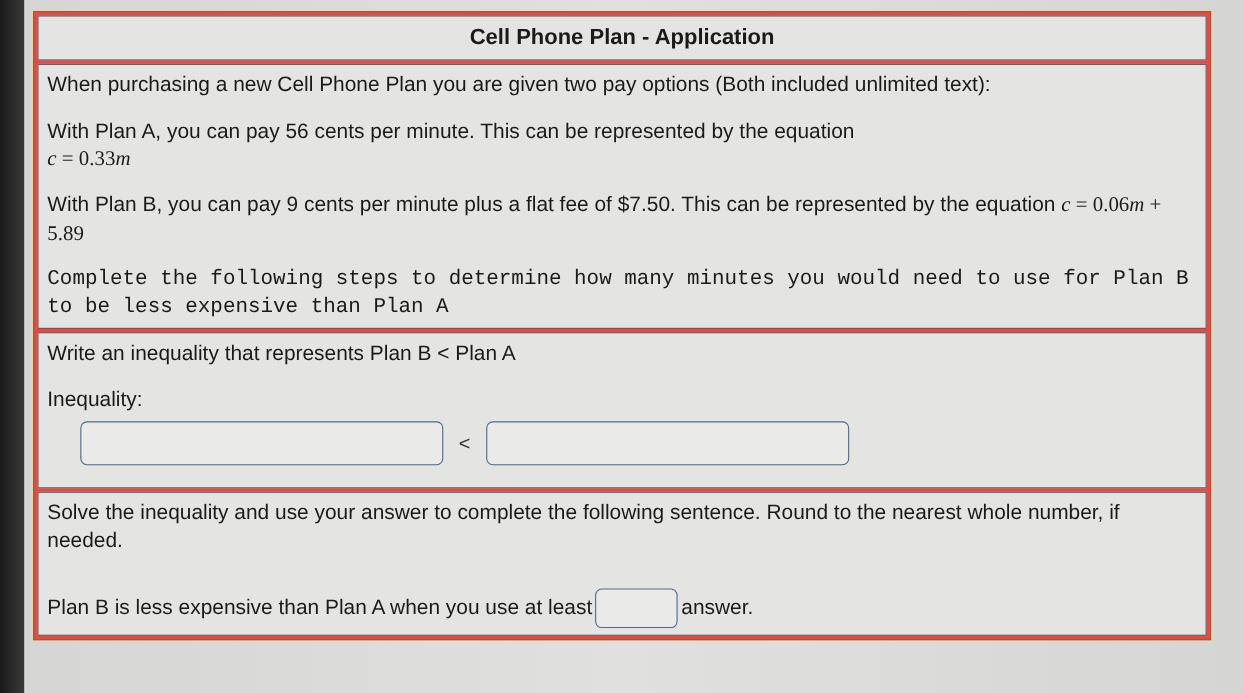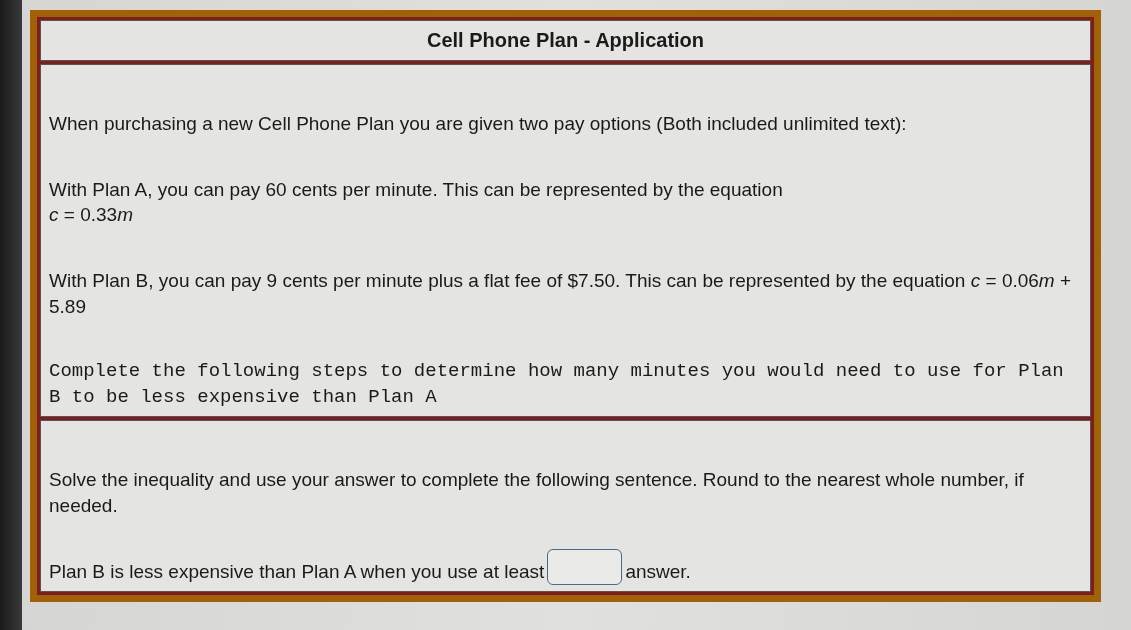--- a/index.html
+++ b/index.html
@@ -15,45 +15,45 @@
     .dark-edge {
       position: absolute;
       left: 0; top: 0; bottom: 0;
       width: 22px;
       background: linear-gradient(to right, #1a1a1a, #3a3a3a);
     }
     .outer-table {
       border-collapse: separate;
       border-spacing: 3px;
       width: 100%;
-      border: 7px solid #a16207;
-      background: #7f1d1d;
+      border: 1px solid #a16207;
+      background: #ef4444;
     }
     .outer-table td {
       border: 1px solid #555;
       padding: 6px 8px;
       background: #e4e4e2;
       vertical-align: top;
     }
     .title-cell {
       text-align: center;
       font-weight: bold;
       font-size: 20px;
       color: #1a1a1a;
       padding: 8px !important;
     }
     .body-text {
       font-size: 19px;
       color: #1a1a1a;
       line-height: 1.35;
     }
-    .para { margin-bottom: 16px; margin-top: 40px; }
+    .para { margin-bottom: 16px; }
     .para:last-child { margin-bottom: 0; font-family: Liberation Mono, monospace; }
     .math {
-      font-family: Liberation Sans, sans-serif;
+      font-family: Liberation Serif, serif;
       font-style: italic;
     }
     .math .n { font-style: normal; }
     .ineq-row {
       display: flex;
       align-items: center;
       gap: 14px;
       margin: 6px 0 14px 30px;
     }
     .text-input {
@@ -64,21 +64,21 @@
       background: #eaeae8;
       padding: 0 8px;
       font-size: 18px;
     }
     .sym {
       font-size: 18px;
       color: #333;
     }
     .answer-line {
       display: flex;
-      align-items: flex-end;
+      align-items: center;
       gap: 3px;
       flex-wrap: wrap;
       margin-top: 30px;
     }
     .small-input {
       height: 36px;
       width: 75px;
       border: 1px solid #4a6a8a;
       border-radius: 6px;
       background: #eaeae8;
@@ -94,32 +94,43 @@
   <tbody>
       <tr>
     <td class="title-cell">
       <span>Cell Phone Plan - Application</span>
     </td>
   </tr>
   <tr>
     <td class="body-text">
       <div class="para">When purchasing a new Cell Phone Plan you are given two pay options (Both included unlimited text):</div>
       <div class="para">
-        <span>With Plan A, you can pay 60 cents per minute. This can be represented by the equation </span><br>
+        <span>With Plan A, you can pay 56 cents per minute. This can be represented by the equation </span><br>
         <span class="math">
           <span>c</span><span class="n"> = </span><span class="n">0.33</span><span>m</span>
         </span>
       </div>
       <div class="para">
         <span>With Plan B, you can pay 9 cents per minute plus a flat fee of $7.50. This can be represented by the equation </span>
         <span class="math">
           <span>c</span><span class="n"> = </span><span class="n">0.06</span><span>m</span><span class="n"> + </span><span class="n">5.89</span>
         </span>
       </div>
       <div class="para">Complete the following steps to determine how many minutes you would need to use for Plan B to be less expensive than Plan A</div>
+    </td>
+  </tr>
+  <tr>
+    <td class="body-text">
+      <div class="para">Write an inequality that represents Plan B &lt; Plan A</div>
+      <div>Inequality:</div>
+      <div class="ineq-row">
+        <input type="text" class="text-input" style="">
+        <span class="sym">&lt;</span>
+        <input type="text" class="text-input" style="">
+      </div>
     </td>
   </tr>
   <tr>
     <td class="body-text">
       <div class="para">Solve the inequality and use your answer to complete the following sentence. Round to the nearest whole number, if needed.</div>
       <div class="answer-line">
         <span>Plan B is less expensive than Plan A when you use at least</span>
         <input type="text" class="small-input" style="">
         <span>answer.</span>
       </div>

